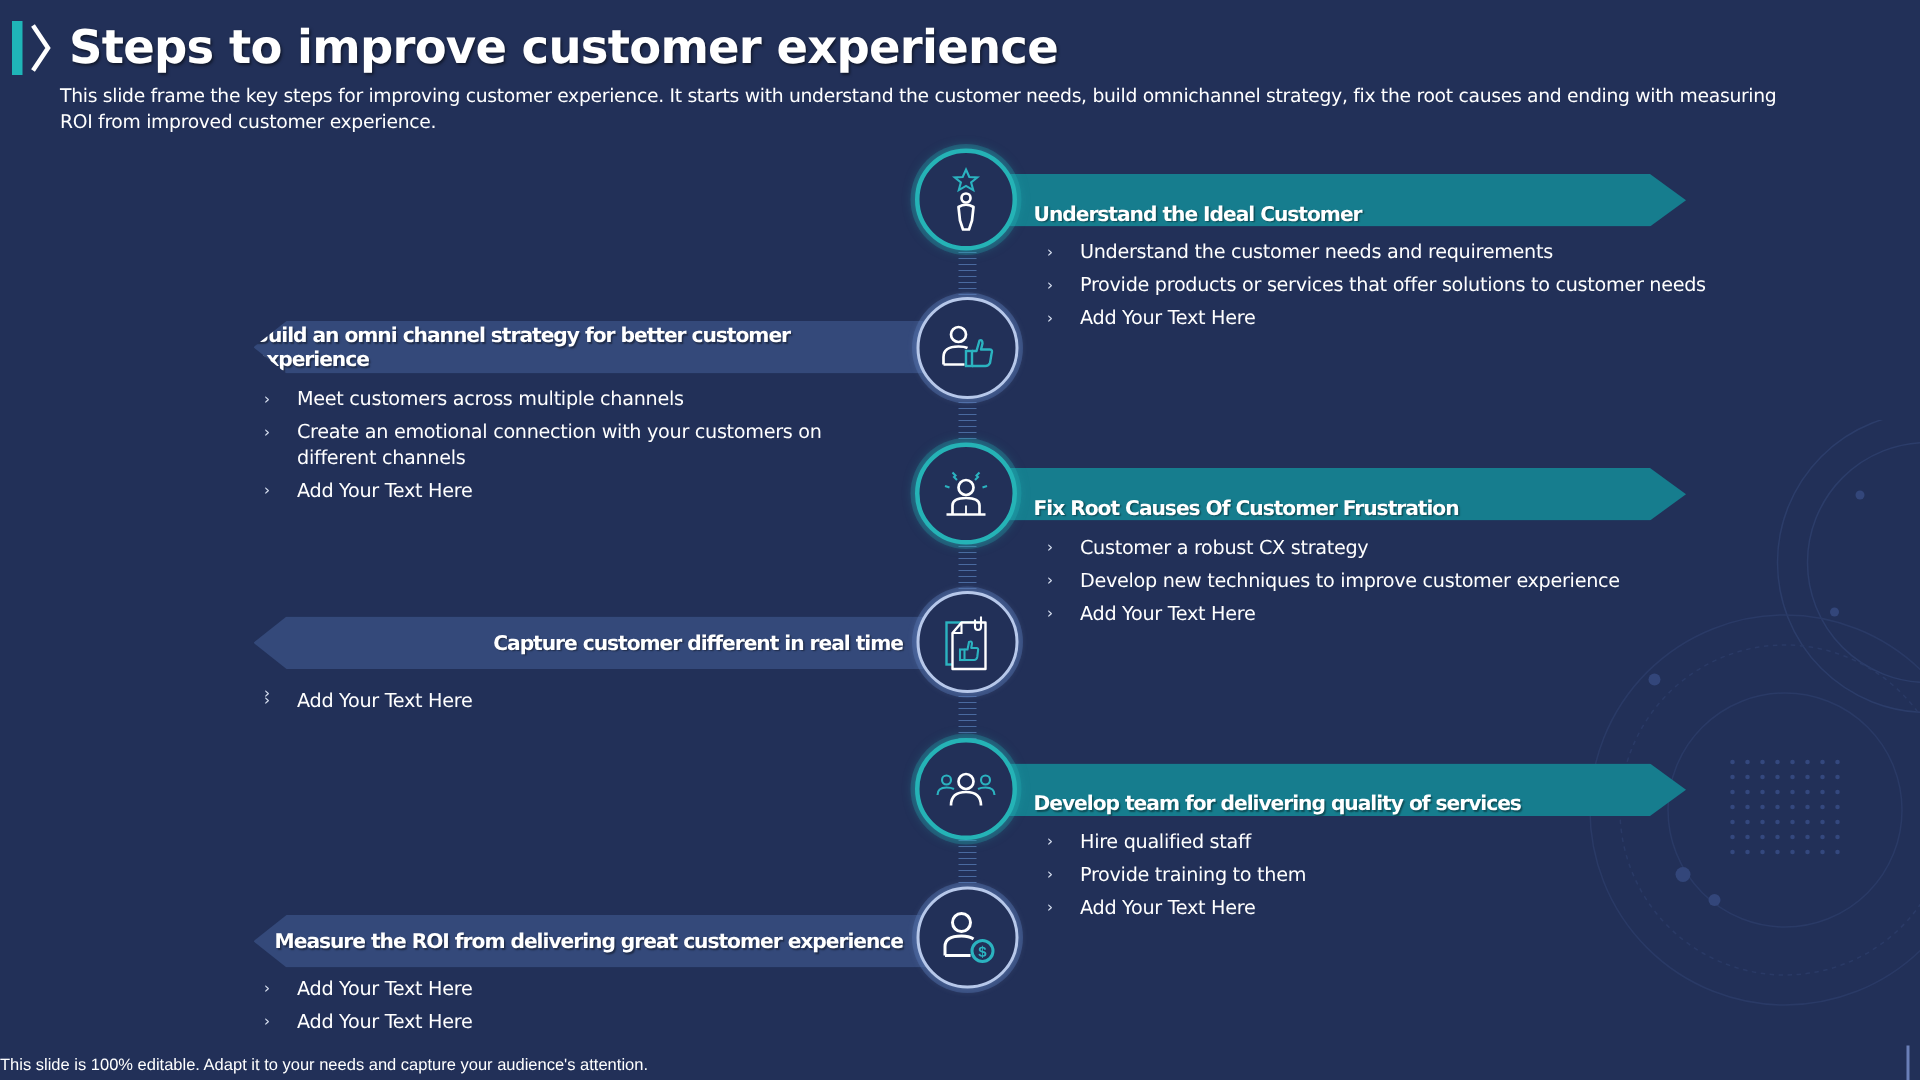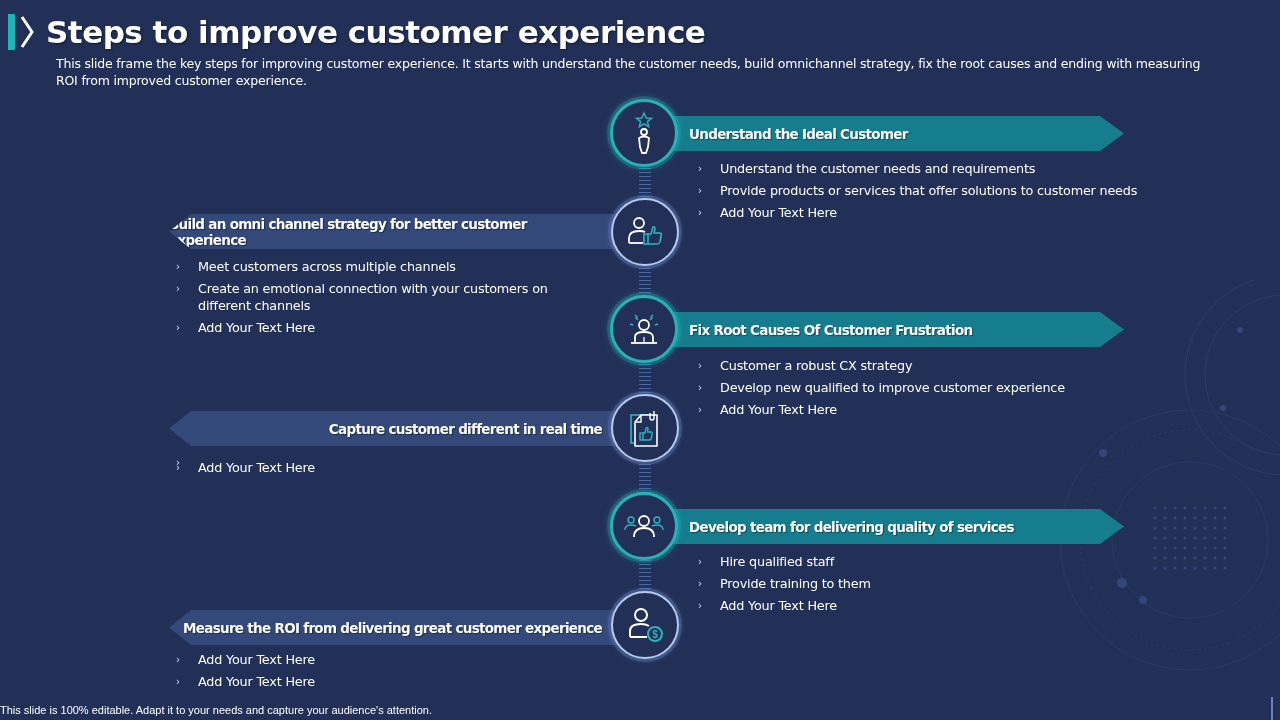--- a/index.html
+++ b/index.html
@@ -14,42 +14,42 @@
   .title-wrap { position: absolute; left: 8px; top: 14px; display: flex; align-items: flex-end; }
   .title-bar { width: 7px; height: 36px; background: #1fb5b8; margin-right: 3px; }
   .title-chev { width: 18px; height: 36px; }
   .title {
     font-family: "DejaVu Sans", sans-serif;
     font-size: 31px; font-weight: bold; letter-spacing: -0.5px;
     margin-left: 10px; color: #ffffff;
     text-shadow: 1px 1px 2px rgba(0,0,0,0.5);
   }
   .subtitle {
-    position: absolute; left: 56px; top: 55px; width: 1160px;
+    position: absolute; left: 40px; top: 55px; width: 1160px;
     font-family: "DejaVu Sans", sans-serif;
     font-size: 12.5px; line-height: 17px; color: #ffffff;
     letter-spacing: -0.2px;
   }
   .spine {
     position: absolute; left: 639px; top: 160px; width: 12px; height: 440px;
     background: repeating-linear-gradient(to bottom, #4a6aa0 0 1px, transparent 1px 4px);
   }
   .node {
     position: absolute; width: 68px; height: 68px; border-radius: 50%;
     background: #223058; display: flex; align-items: center; justify-content: center;
     z-index: 3;
   }
   .node.teal { border: 3px solid #25b3b6; box-shadow: 0 0 0 3px rgba(37,179,182,0.25), 0 0 8px rgba(37,179,182,0.5); }
   .node.blue { border: 2px solid #b7c8ea; box-shadow: 0 0 0 3px rgba(80,110,170,0.45), 0 0 6px rgba(160,190,240,0.4); }
   .node svg { width: 44px; height: 44px; }
   .banner-r {
     position: absolute; height: 35px; left: 660px; width: 464px;
     background: #167d8e;
     clip-path: polygon(0 0, 440px 0, 464px 50%, 440px 100%, 0 100%);
-    display: flex; align-items: center; padding-left: 29px;
+    display: flex; align-items: flex-end; padding-left: 29px;
     font-family: "DejaVu Sans", sans-serif; font-weight: bold; font-size: 13.5px;
     letter-spacing: -0.7px; color: #ffffff; z-index: 2;
     text-shadow: 1px 1px 1px rgba(0,0,0,0.4);
   }
   .banner-l {
     position: absolute; height: 35px; left: 169px; width: 461px;
     background: #34497a;
     clip-path: polygon(0 50%, 22px 0, 100% 0, 100% 100%, 22px 100%);
     display: flex; align-items: center; justify-content: flex-end; padding-right: 28px;
     font-family: "DejaVu Sans", sans-serif; font-weight: bold; font-size: 13.5px;
@@ -196,21 +196,21 @@
     <line x1="9" y1="36" x2="35" y2="36" stroke="#fff" stroke-width="1.8"></line>
     <line x1="22" y1="30" x2="22" y2="36" stroke="#fff" stroke-width="1.2"></line>
     <path d="M13,8 L15,10 L14,11 L16,13" fill="none" stroke="#2bb3c0" stroke-width="1.4"></path>
     <path d="M31,8 L29,10 L30,11 L28,13" fill="none" stroke="#2bb3c0" stroke-width="1.4"></path>
     <path d="M8,17 L11,18" fill="none" stroke="#2bb3c0" stroke-width="1.4"></path>
     <path d="M36,17 L33,18" fill="none" stroke="#2bb3c0" stroke-width="1.4"></path>
   </svg>
 </div>
 <ul class="bullets right" style="top:357px;">
   <li><span class="bul">›</span><span>Customer a robust CX strategy</span></li>
-  <li><span class="bul">›</span><span>Develop new qualified to improve customer experience</span></li>
+  <li><span class="bul">›</span><span>Develop new techniques to improve customer experience</span></li>
   <li><span class="bul">›</span><span>Add Your Text Here</span></li>
 </ul>
 
 <div class="banner-l" style="top:411px;">
   <span>Capture customer different in real time</span>
 </div>
 <div class="node blue" style="left:611px;top:394px;">
   <svg viewBox="0 0 44 44">
     <rect x="8" y="9" width="22" height="28" fill="none" stroke="#2bb3c0" stroke-width="1.6"></rect>
     <path d="M18,9 L34,9 L34,40 L12,40 L12,16 Z" fill="#223058" stroke="#fff" stroke-width="1.6" stroke-linejoin="round"></path>

